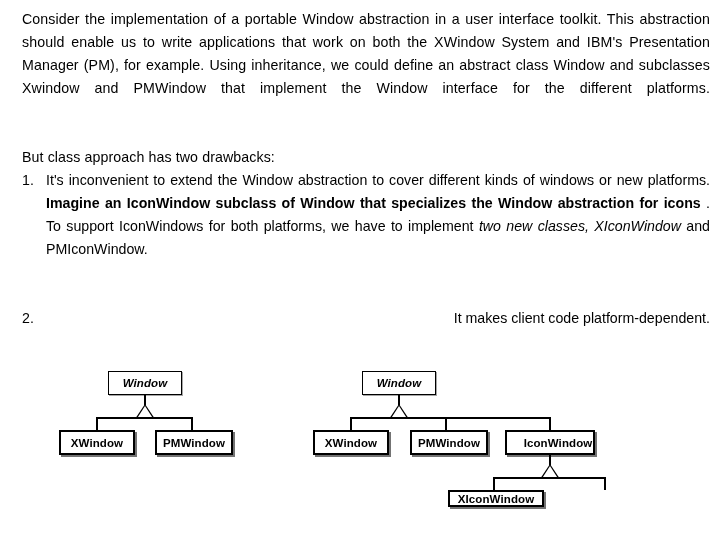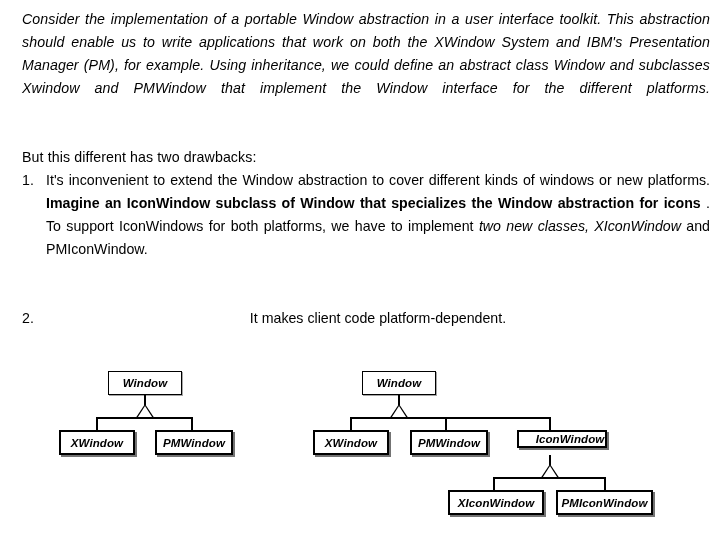--- a/index.html
+++ b/index.html
@@ -24,21 +24,21 @@
     width: 688px;
   }
   .para {
     font-size: 14.2px;
     line-height: 23px;
     text-align: justify;
     text-justify: inter-word;
     margin: 0;
     letter-spacing: 0.1px;
   }
-  .para.p-intro { text-align: justify; font-style: italic; }
+  .para.p-intro { text-align: justify; }
   .para.p-intro::after {
     content: "";
     display: inline-block;
     width: 100%;
   }
   .spacer-line { height: 23px; }
 
   .list-item {
     display: flex;
     font-size: 14.2px;
@@ -51,21 +51,21 @@
   }
   .list-body {
     flex: 1 1 auto;
     text-align: justify;
   }
   .list-body::after {
     content: "";
     display: inline-block;
     width: 100%;
   }
-  .list-body.no-justify { text-align: center; }
+  .list-body.no-justify { text-align: right; }
   .list-body.no-justify::after { content: none; }
 
   b.bold { font-weight: bold; margin-top: 48px; }
   i.ital { }
 
   
   .diagram {
     position: absolute;
   }
   .uml-box {
@@ -74,21 +74,20 @@
     background: #ffffff;
     box-sizing: border-box;
     display: flex;
     align-items: center;
     justify-content: center;
     font-weight: bold;
     font-size: 11.5px;
     letter-spacing: 0.1px;
     color: #000;
     box-shadow: 2px 2px 0 rgba(0,0,0,0.55);
-    font-style: italic;
   }
   .uml-box.abstract {
     font-style: italic;
     border-width: 1px;
     box-shadow: 1px 1px 0 rgba(0,0,0,0.35);
     text-align: right;
   }
   .conn {
     position: absolute;
     background: #000000;
@@ -114,21 +113,21 @@
 </style>
 </head>
 <body>
 
 <div class="slide-text">
 
   <p class="para p-intro">Consider the implementation of a portable Window abstraction in a user interface toolkit. This abstraction should enable us to write applications that work on both the XWindow System and IBM's Presentation Manager (PM), for example. Using inheritance, we could define an abstract class Window and subclasses Xwindow and PMWindow that implement the Window interface for the different platforms.</p>
 
   <div class="spacer-line"></div>
 
-  <p class="para">But this different has two drawbacks:</p>
+  <p class="para">But class approach has two drawbacks:</p>
 
   <div class="list-item">
     <span class="list-marker">1.</span>
     <span class="list-body"><span>It's inconvenient to extend the Window abstraction to cover different kinds of windows or new platforms. </span><b class="bold">Imagine an IconWindow subclass of Window that specializes the Window abstraction for icons </b><span>. To support IconWindows for both platforms, we have to implement </span><i class="ital">two new classes, XIconWindow</i><span> and PMIconWindow.</span></span>
   </div>
 
   <div class="spacer-line"></div>
 
   <div class="list-item">
     <span class="list-marker">2.</span>
@@ -163,25 +162,24 @@
   <div class="tri-outline" style="left:89px; top:404px;"></div>
   <div class="tri" style="left:90px; top:406px;"></div>
 
   <div class="conn hline" style="left:50px; top:417px; width:201px; height:2px;"></div>
   <div class="conn vline" style="left:50px; top:417px; width:2px; height:13px;"></div>
   <div class="conn vline" style="left:145px; top:417px; width:2px; height:13px;"></div>
   <div class="conn vline" style="left:249px; top:417px; width:2px; height:13px;"></div>
 
   <div class="uml-box" style="left:13px; top:430px; width:76px; height:25px;">XWindow</div>
   <div class="uml-box" style="left:110px; top:430px; width:78px; height:25px;">PMWindow</div>
-  <div class="uml-box" style="left:217px; top:430px; width:90px; height:18px;padding-left:16px;">IconWindow</div>
+  <div class="uml-box" style="left:205px; top:430px; width:90px; height:25px;padding-left:16px;">IconWindow</div>
 
   <div class="conn vline" style="left:249px; top:455px; width:2px; height:10px;"></div>
   <div class="tri-outline" style="left:240px; top:464px;"></div>
   <div class="tri" style="left:241px; top:466px;"></div>
 
   <div class="conn hline" style="left:193px; top:477px; width:113px; height:2px;"></div>
   <div class="conn vline" style="left:193px; top:477px; width:2px; height:13px;"></div>
   <div class="conn vline" style="left:304px; top:477px; width:2px; height:13px;"></div>
 
-  <div class="uml-box" style="left:148px; top:490px; width:96px; height:25px;">XIconWindow</div>
-  <div class="uml-box" style="left:256px; top:490px; width:97px; height:25px;">PMIconWindow</div>
+  <div class="uml-box" style="left:148px; top:490px; width:96px; height:17px;">XIconWindow</div>
 </div>
 
 </body></html>

